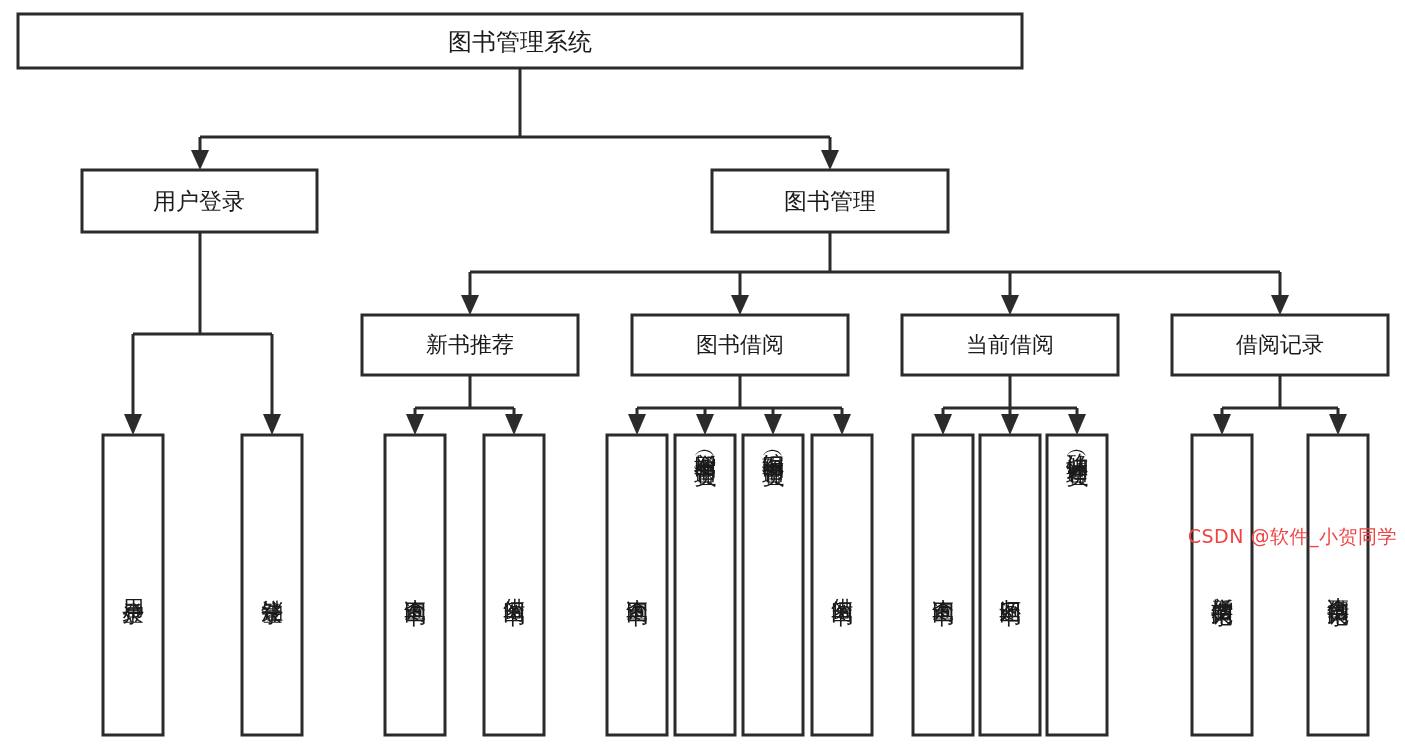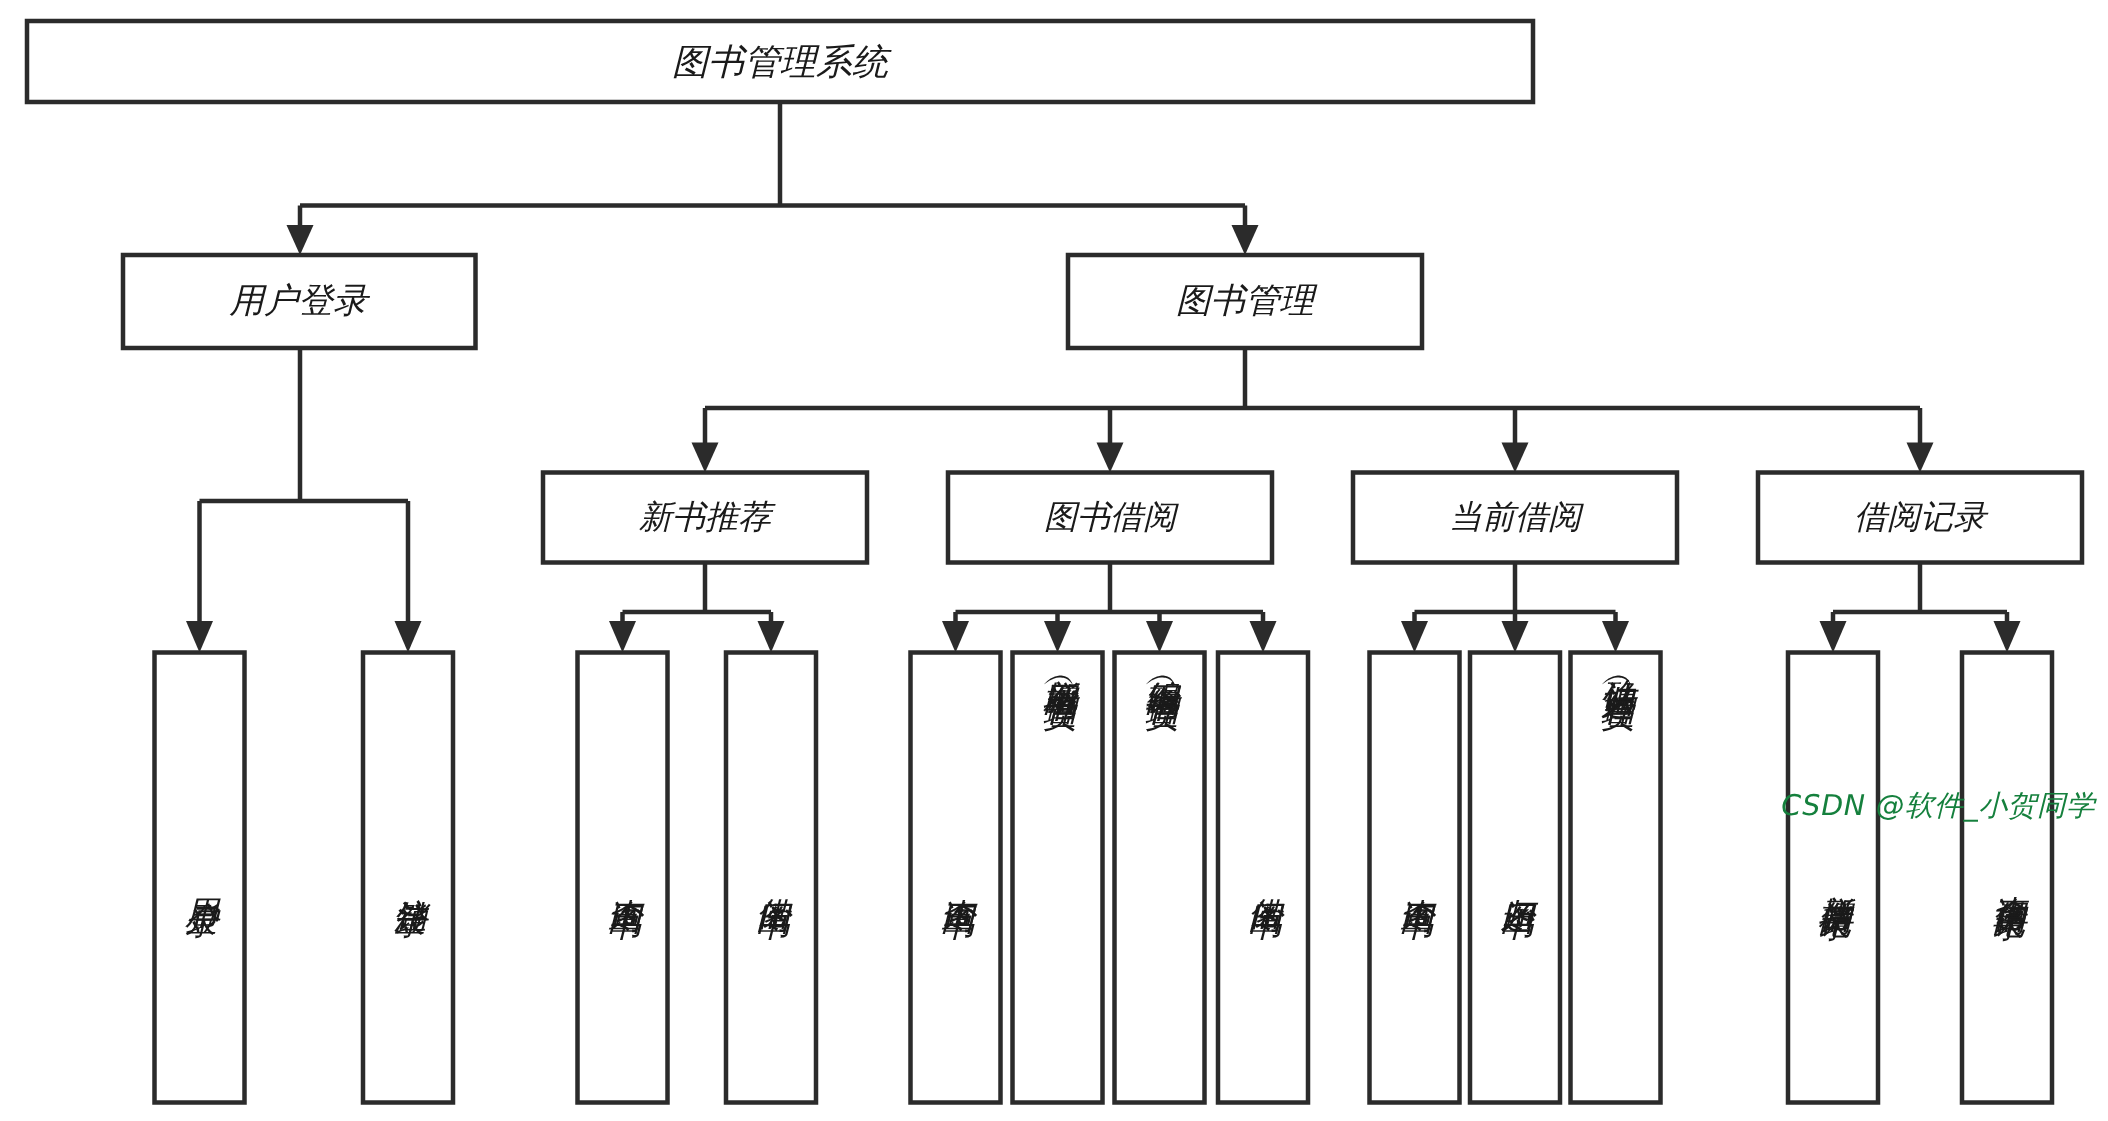--- a/index.html
+++ b/index.html
@@ -13,21 +13,20 @@
     font-family: "DejaVu Sans", "Liberation Sans", sans-serif;
     overflow: hidden;
     position: relative;
   }
   #diagram-root {
     position: absolute;
     left: 0;
     top: 0;
     width: 1405px;
     height: 554px;
-    font-style: italic;
   }
   svg.flow {
     display: block;
     width: 1405px;
     height: 747px;
   }
   .node-rect {
     fill: #ffffff;
     stroke: #2b2b2b;
     stroke-width: 3;
@@ -69,21 +68,21 @@
     color: #1a1a1a;
     white-space: nowrap;
     text-align: center;
   }
   #watermark {
     position: absolute;
     right: 8px;
     bottom: 4px;
     font-family: "DejaVu Sans", "Liberation Sans", sans-serif;
     font-size: 19px;
-    color: #15803d;
+    color: #ef4444;
     letter-spacing: 0.5px;
     white-space: nowrap;
   }
 </style>
 </head>
 <body>
 
 <div id="diagram-root">
 
   <svg class="flow" viewBox="0 0 1405 747" xmlns="http://www.w3.org/2000/svg">

